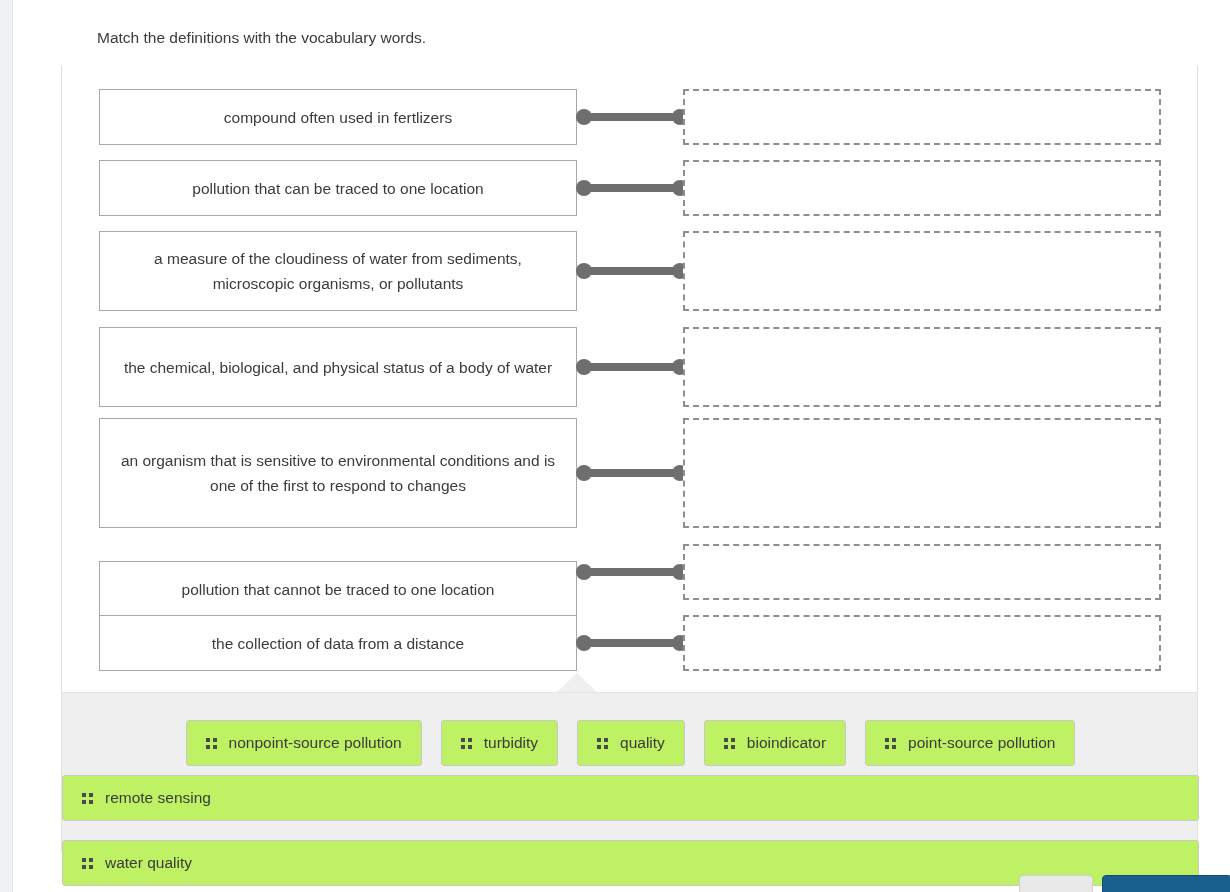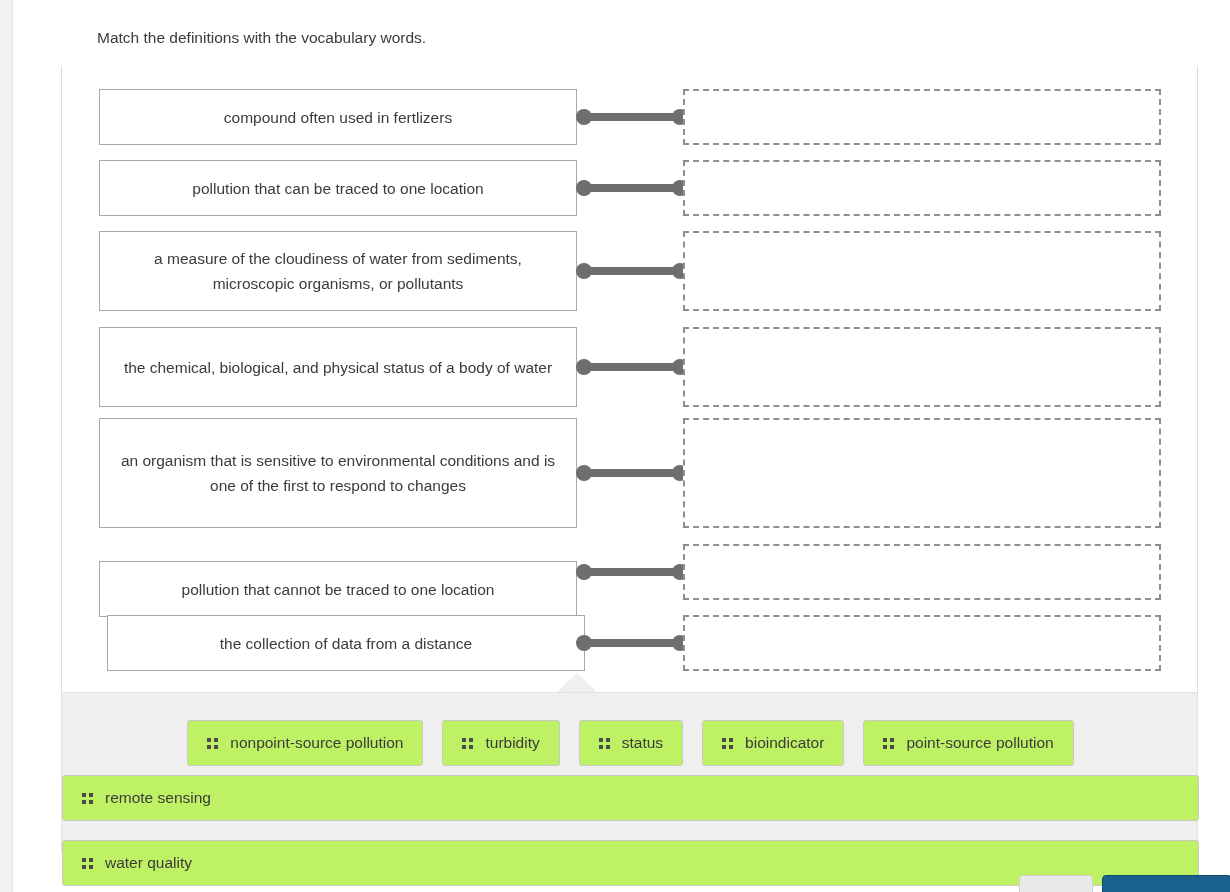--- a/index.html
+++ b/index.html
@@ -246,21 +246,21 @@
       <div class="drop-zone" style="height: 110px;"><span></span></div>
     </div>
     <div class="match-row" style="top: 478px; height: 56px;">
       <div class="definition-card" style="height: 56px; margin-top: 17px;">
         <span>pollution that cannot be traced to one location</span>
       </div>
       <div class="connector" style="top: 24px;"></div>
       <div class="drop-zone" style="height: 56px;"><span></span></div>
     </div>
     <div class="match-row" style="top: 549px; height: 56px;">
-      <div class="definition-card" style="height: 56px; margin-left: 8px;">
+      <div class="definition-card" style="height: 56px;">
         <span>the collection of data from a distance</span>
       </div>
       <div class="connector" style="top: 24px;"></div>
       <div class="drop-zone" style="height: 56px;"><span></span></div>
     </div>
   </div>
 
 <div id="tray-caret"></div>
 <div id="word-bank">
   <div class="chip-row" id="chip-row-0">
@@ -282,21 +282,21 @@
         </span>
         <span>turbidity</span>
       </div>
       <div class="word-chip">
         <span class="drag-handle">
           <i></i>
           <i></i>
           <i></i>
           <i></i>
         </span>
-        <span>status</span>
+        <span>quality</span>
       </div>
       <div class="word-chip">
         <span class="drag-handle">
           <i></i>
           <i></i>
           <i></i>
           <i></i>
         </span>
         <span>bioindicator</span>
       </div>

